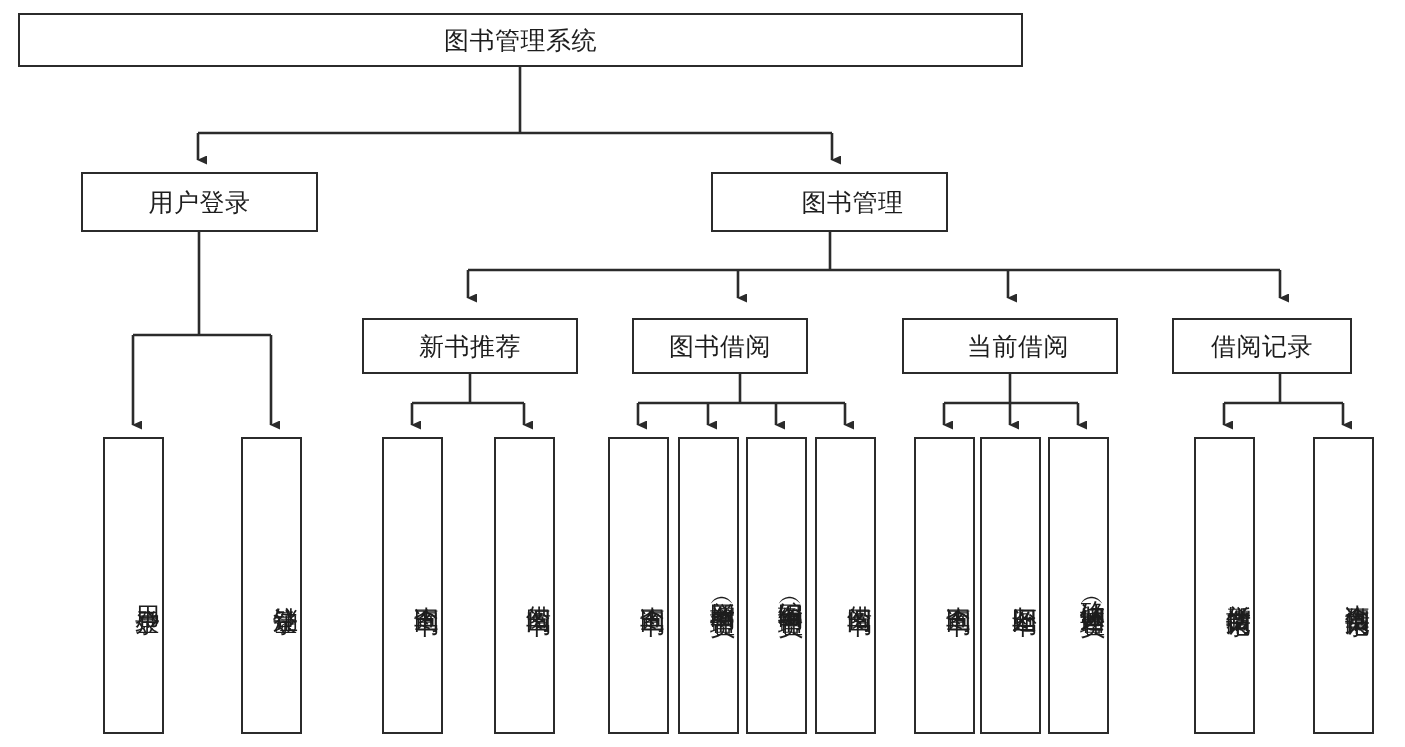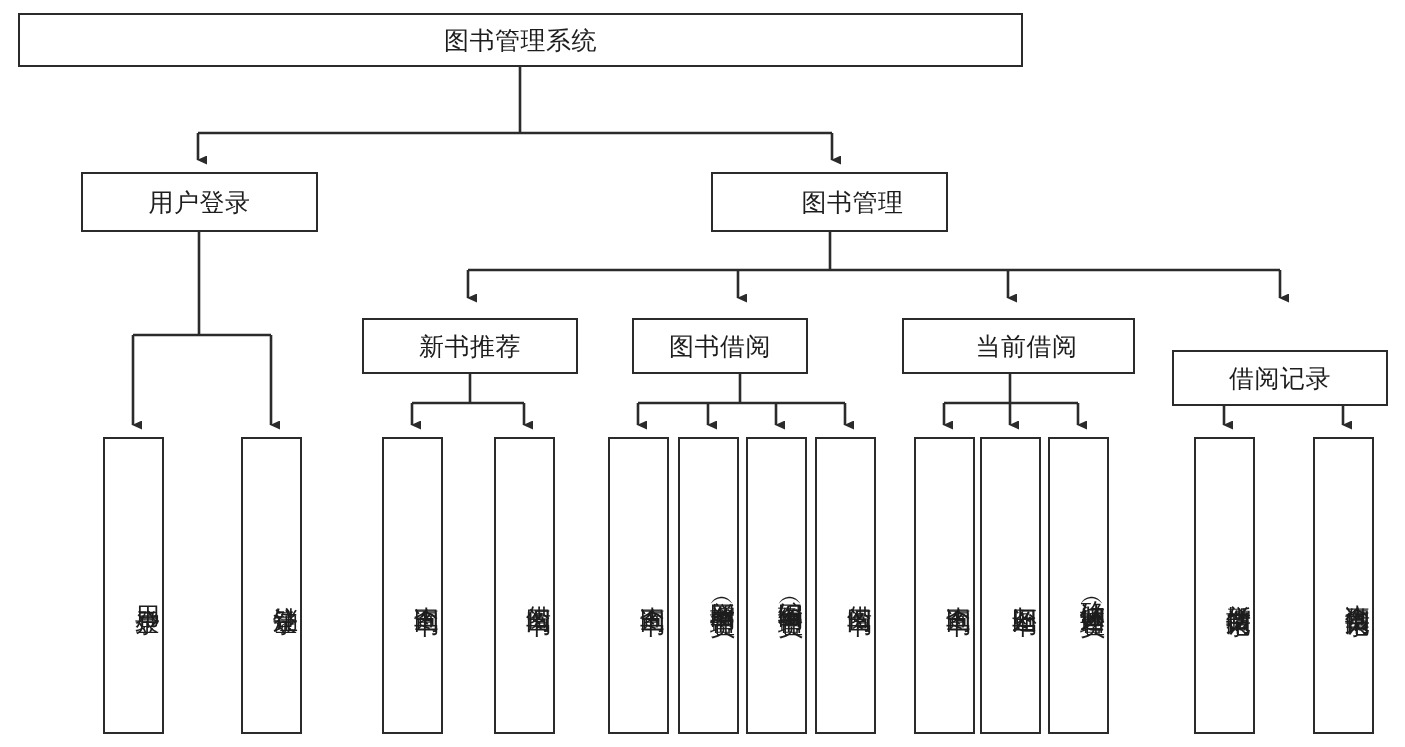--- a/index.html
+++ b/index.html
@@ -133,24 +133,24 @@
   <div class="node horiz" style="left:711px; top:172px; width:237px; height:60px;padding-left:46px;">
     <span>图书管理</span>
   </div>
 
   <div class="node horiz" style="left:362px; top:318px; width:216px; height:56px;">
     <span>新书推荐</span>
   </div>
   <div class="node horiz" style="left:632px; top:318px; width:176px; height:56px;">
     <span>图书借阅</span>
   </div>
-  <div class="node horiz" style="left:902px; top:318px; width:233px; height:56px;padding-left:16px;">
+  <div class="node horiz" style="left:902px; top:318px; width:216px; height:56px;padding-left:16px;">
     <span>当前借阅</span>
   </div>
-  <div class="node horiz" style="left:1172px; top:318px; width:216px; height:56px;margin-top:32px;">
+  <div class="node horiz" style="left:1172px; top:318px; width:180px; height:56px;">
     <span>借阅记录</span>
   </div>
 
   <div class="node vert" style="left:103px; top:437px; width:61px; height:297px;">
     <span>用户登录</span>
   </div>
   <div class="node vert" style="left:241px; top:437px; width:61px; height:297px;">
     <span>注销登录</span>
   </div>
 

